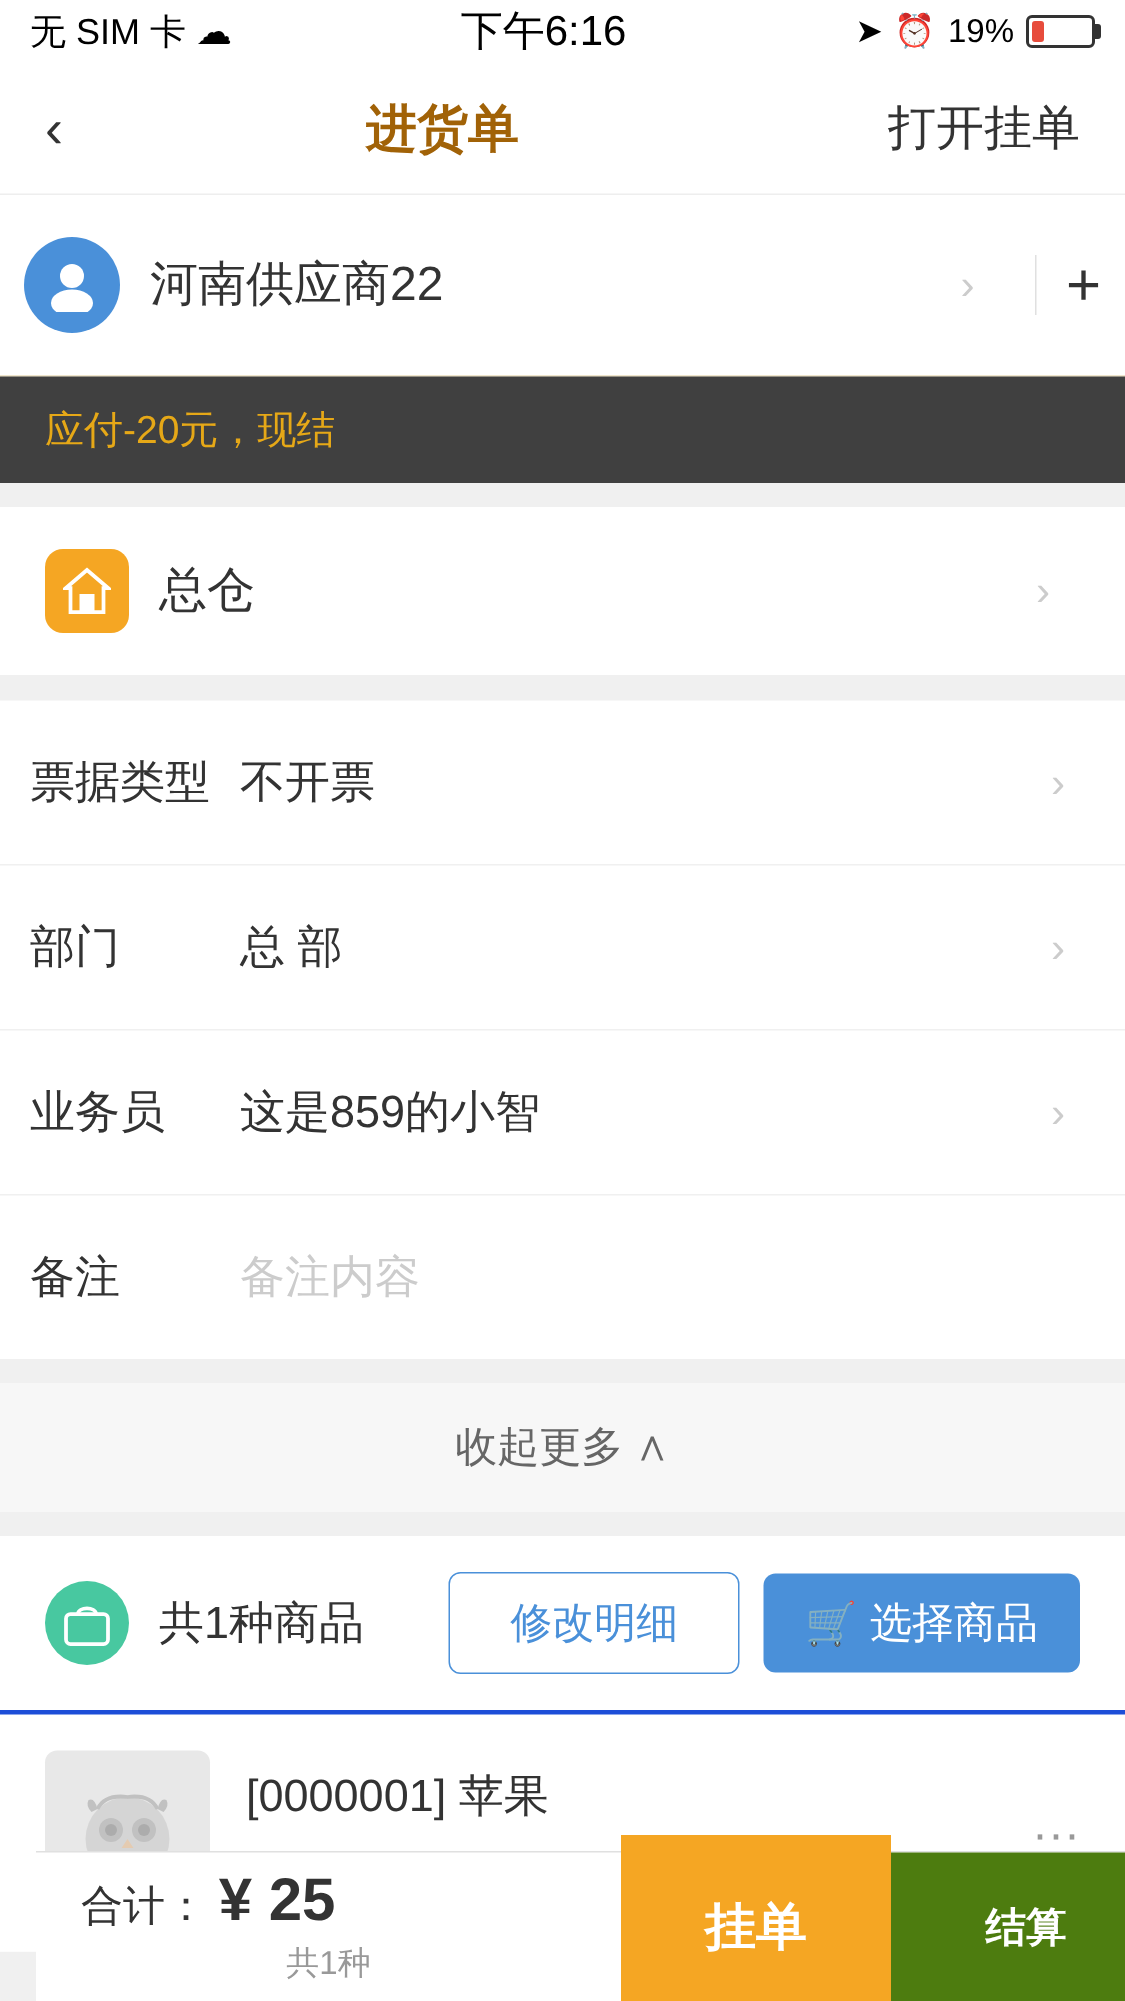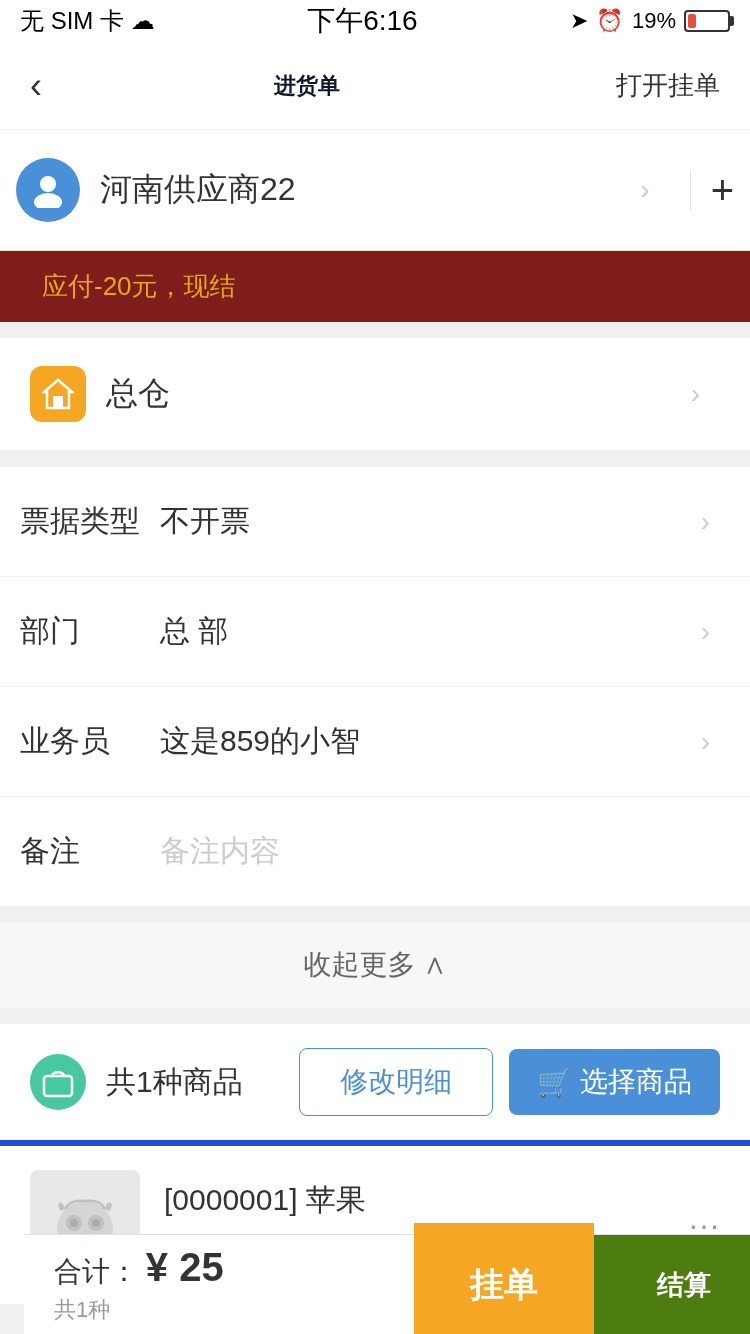--- a/index.html
+++ b/index.html
@@ -41,22 +41,22 @@
       width: 750px;
       height: 88px;
       background: #fff;
       display: flex;
       align-items: center;
       justify-content: space-between;
       padding: 0 30px;
       border-bottom: 1px solid #eee;
     }
     .nav-back { font-size: 36px; color: #333; cursor: pointer; }
-    .nav-title { font-size: 22px; font-weight: 600; color: #0f172a; }
-    .nav-action { font-size: 26px; color: #333; cursor: pointer; margin-left: 44px; }
+    .nav-title { font-size: 34px; font-weight: 600; color: #a16207; }
+    .nav-action { font-size: 32px; color: #333; cursor: pointer; margin-left: 44px; }
 
     
     .section {
       background: #fff;
       margin-bottom: 16px;
     }
 
     
     .supplier-row {
       display: flex;
@@ -69,22 +69,22 @@
       display: flex; align-items: center; justify-content: center;
       color: #fff; font-size: 36px; margin-right: 20px; flex-shrink: 0;
     }
     .supplier-name { flex: 1; font-size: 32px; color: #333; }
     .chevron-right { color: #ccc; font-size: 28px; margin-right: 20px; }
     .divider-v { width: 1px; height: 40px; background: #e0e0e0; margin: 0 20px; }
     .add-btn { font-size: 40px; color: #333; cursor: pointer; }
 
     
     .notice-bar {
-      background: #7f1d1d;
-      padding: 18px 42px;
+      background: #404040;
+      padding: 18px 30px;
       font-size: 26px;
       color: #e6a817;
       border-top: 1px solid #f0e6cc;
     }
 
     
     .warehouse-row {
       display: flex;
       align-items: center;
       padding: 28px 30px;
@@ -169,21 +169,21 @@
       align-items: center;
       gap: 8px;
     }
 
     
     .product-item {
       display: flex;
       align-items: center;
       padding: 24px 30px;
       background: #fff;
-      border-top: 6px solid #1d4ed8;
+      border-top: 3px solid #1d4ed8;
     }
     .product-thumbnail {
       width: 110px; height: 110px; border-radius: 8px; background: #e8e8e8;
       display: flex; align-items: center; justify-content: center;
       margin-right: 24px; flex-shrink: 0; color: #999; font-size: 22px;
       overflow: hidden;
     }
     .owl-logo {
       width: 80px; height: 80px; opacity: 0.4;
     }
@@ -205,21 +205,21 @@
       background: #fff;
       border-top: 1px solid #e0e0e0;
       margin-left: 24px;
     }
     .total-section {
       flex: 1;
       padding: 0 30px;
     }
     .total-label { font-size: 28px; color: #333; }
     .total-amount { font-size: 40px; color: #333; font-weight: 600; display: inline; }
-    .total-count { font-size: 22px; color: #999; margin-top: 4px; }
+    .total-count { font-size: 22px; color: #999; margin-top: 4px; text-align: center; }
     .btn-hold {
       width: 180px; height: 123px; background: #f5a623;
       color: #fff; font-size: 34px; font-weight: 600;
       border: none; cursor: pointer;
       display: flex; align-items: center; justify-content: center;
     }
     .btn-checkout {
       width: 180px; height: 100px; background: #4d7c0f;
       color: #fff; font-size: 27px; font-weight: 600;
       border: none; cursor: pointer;

